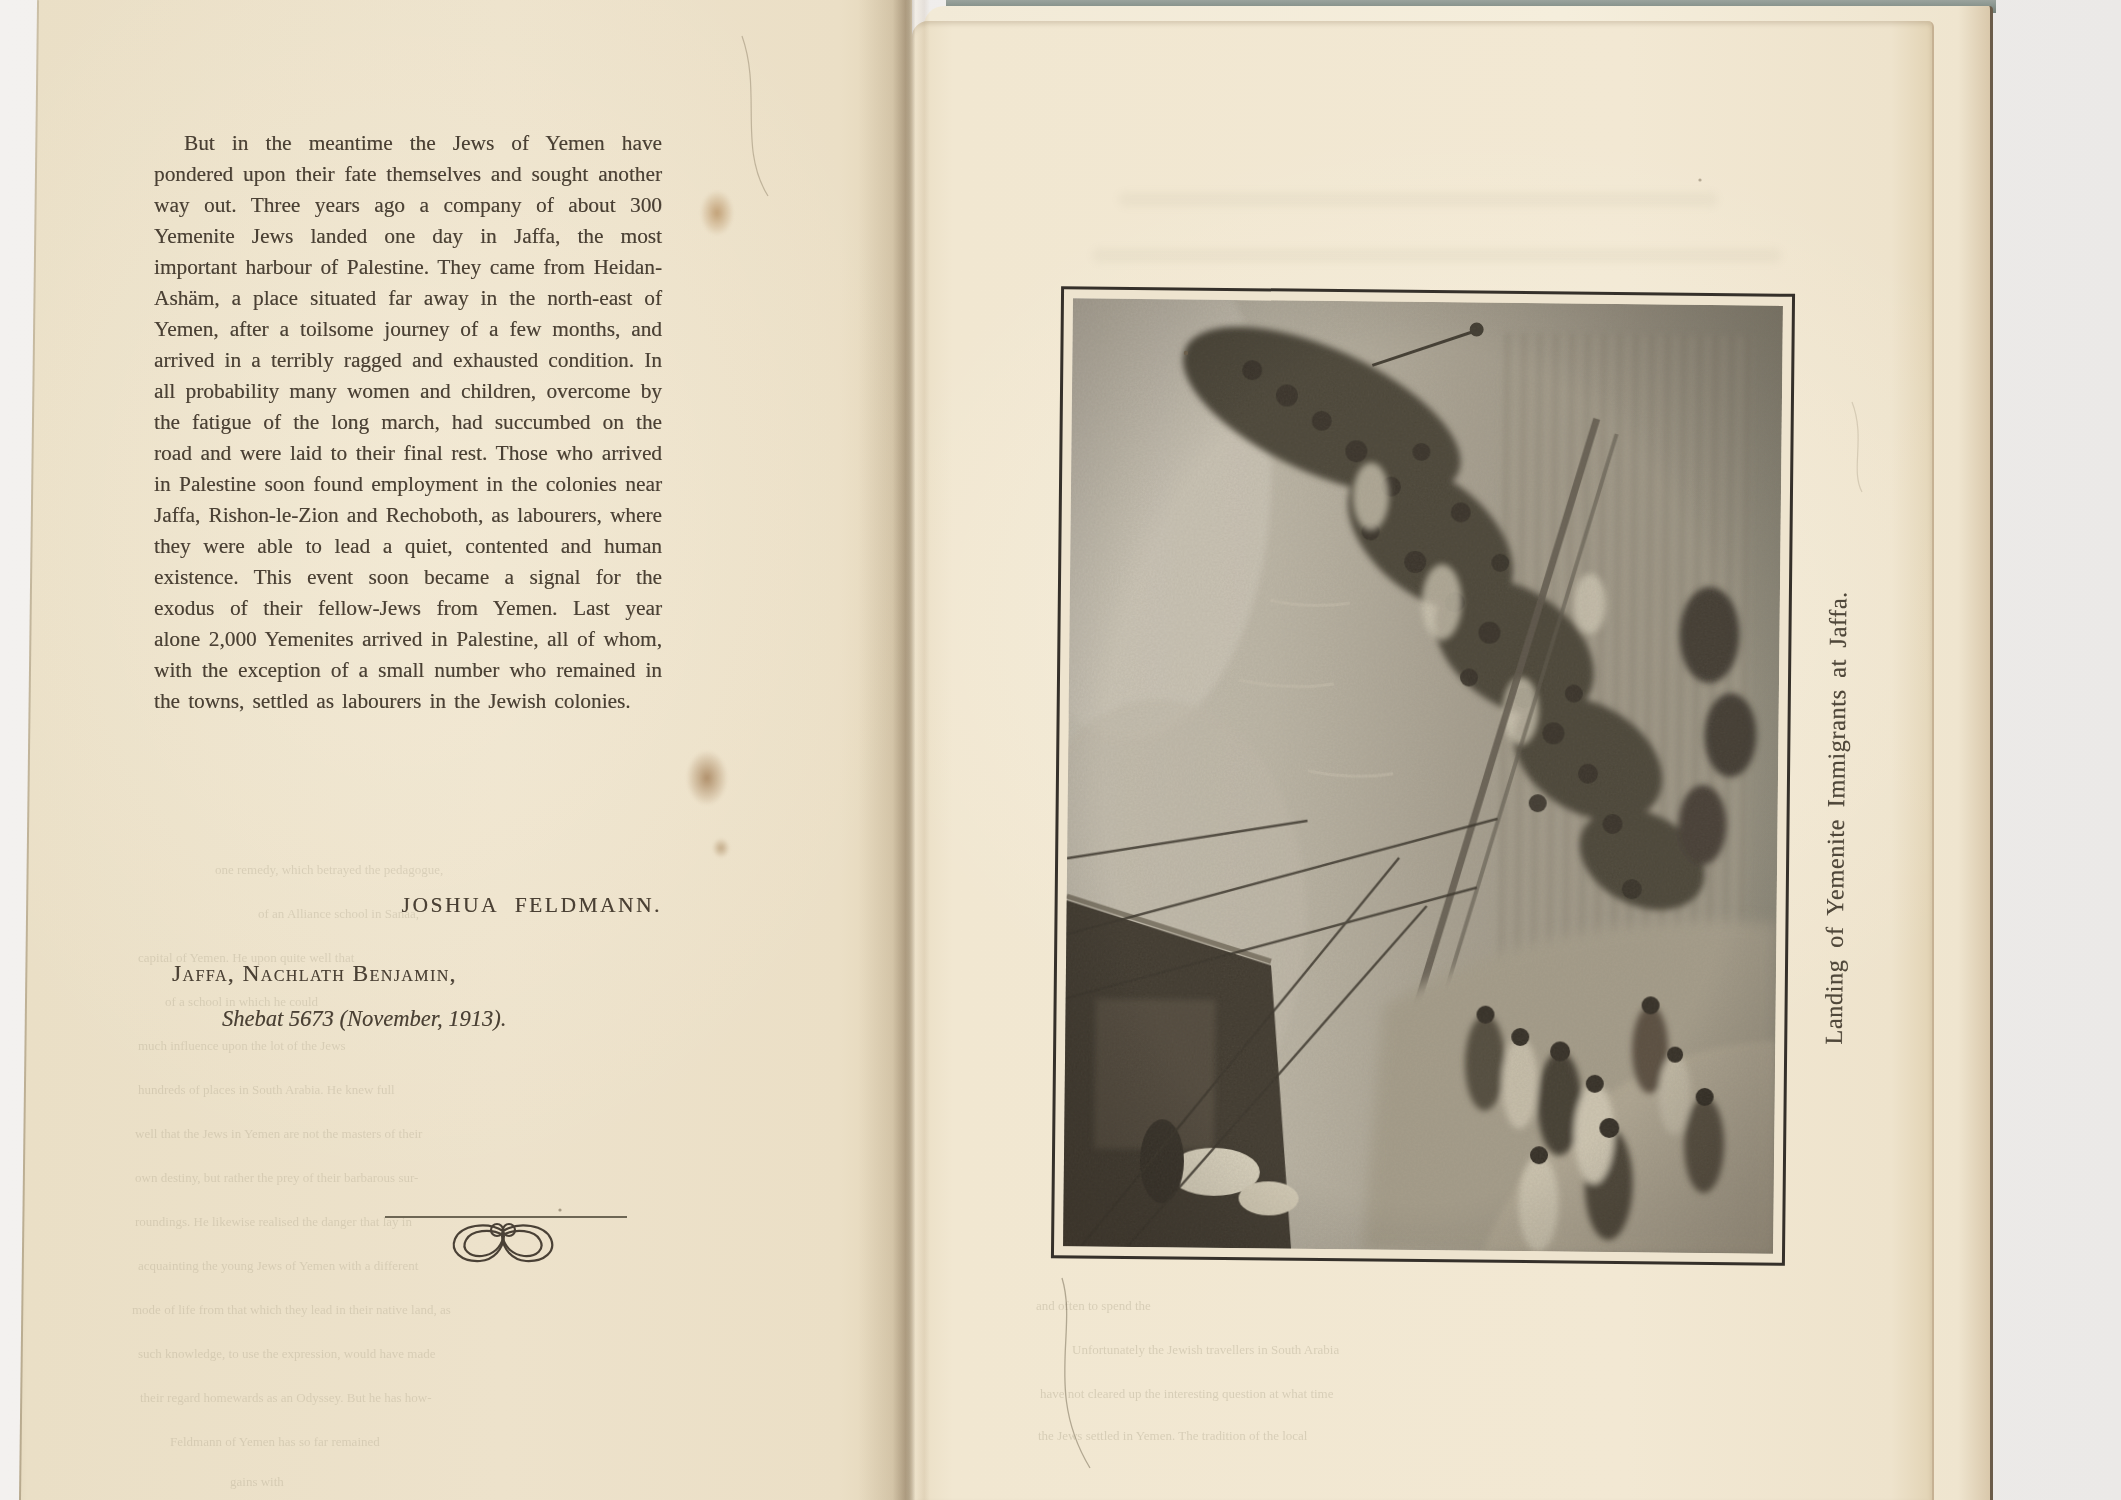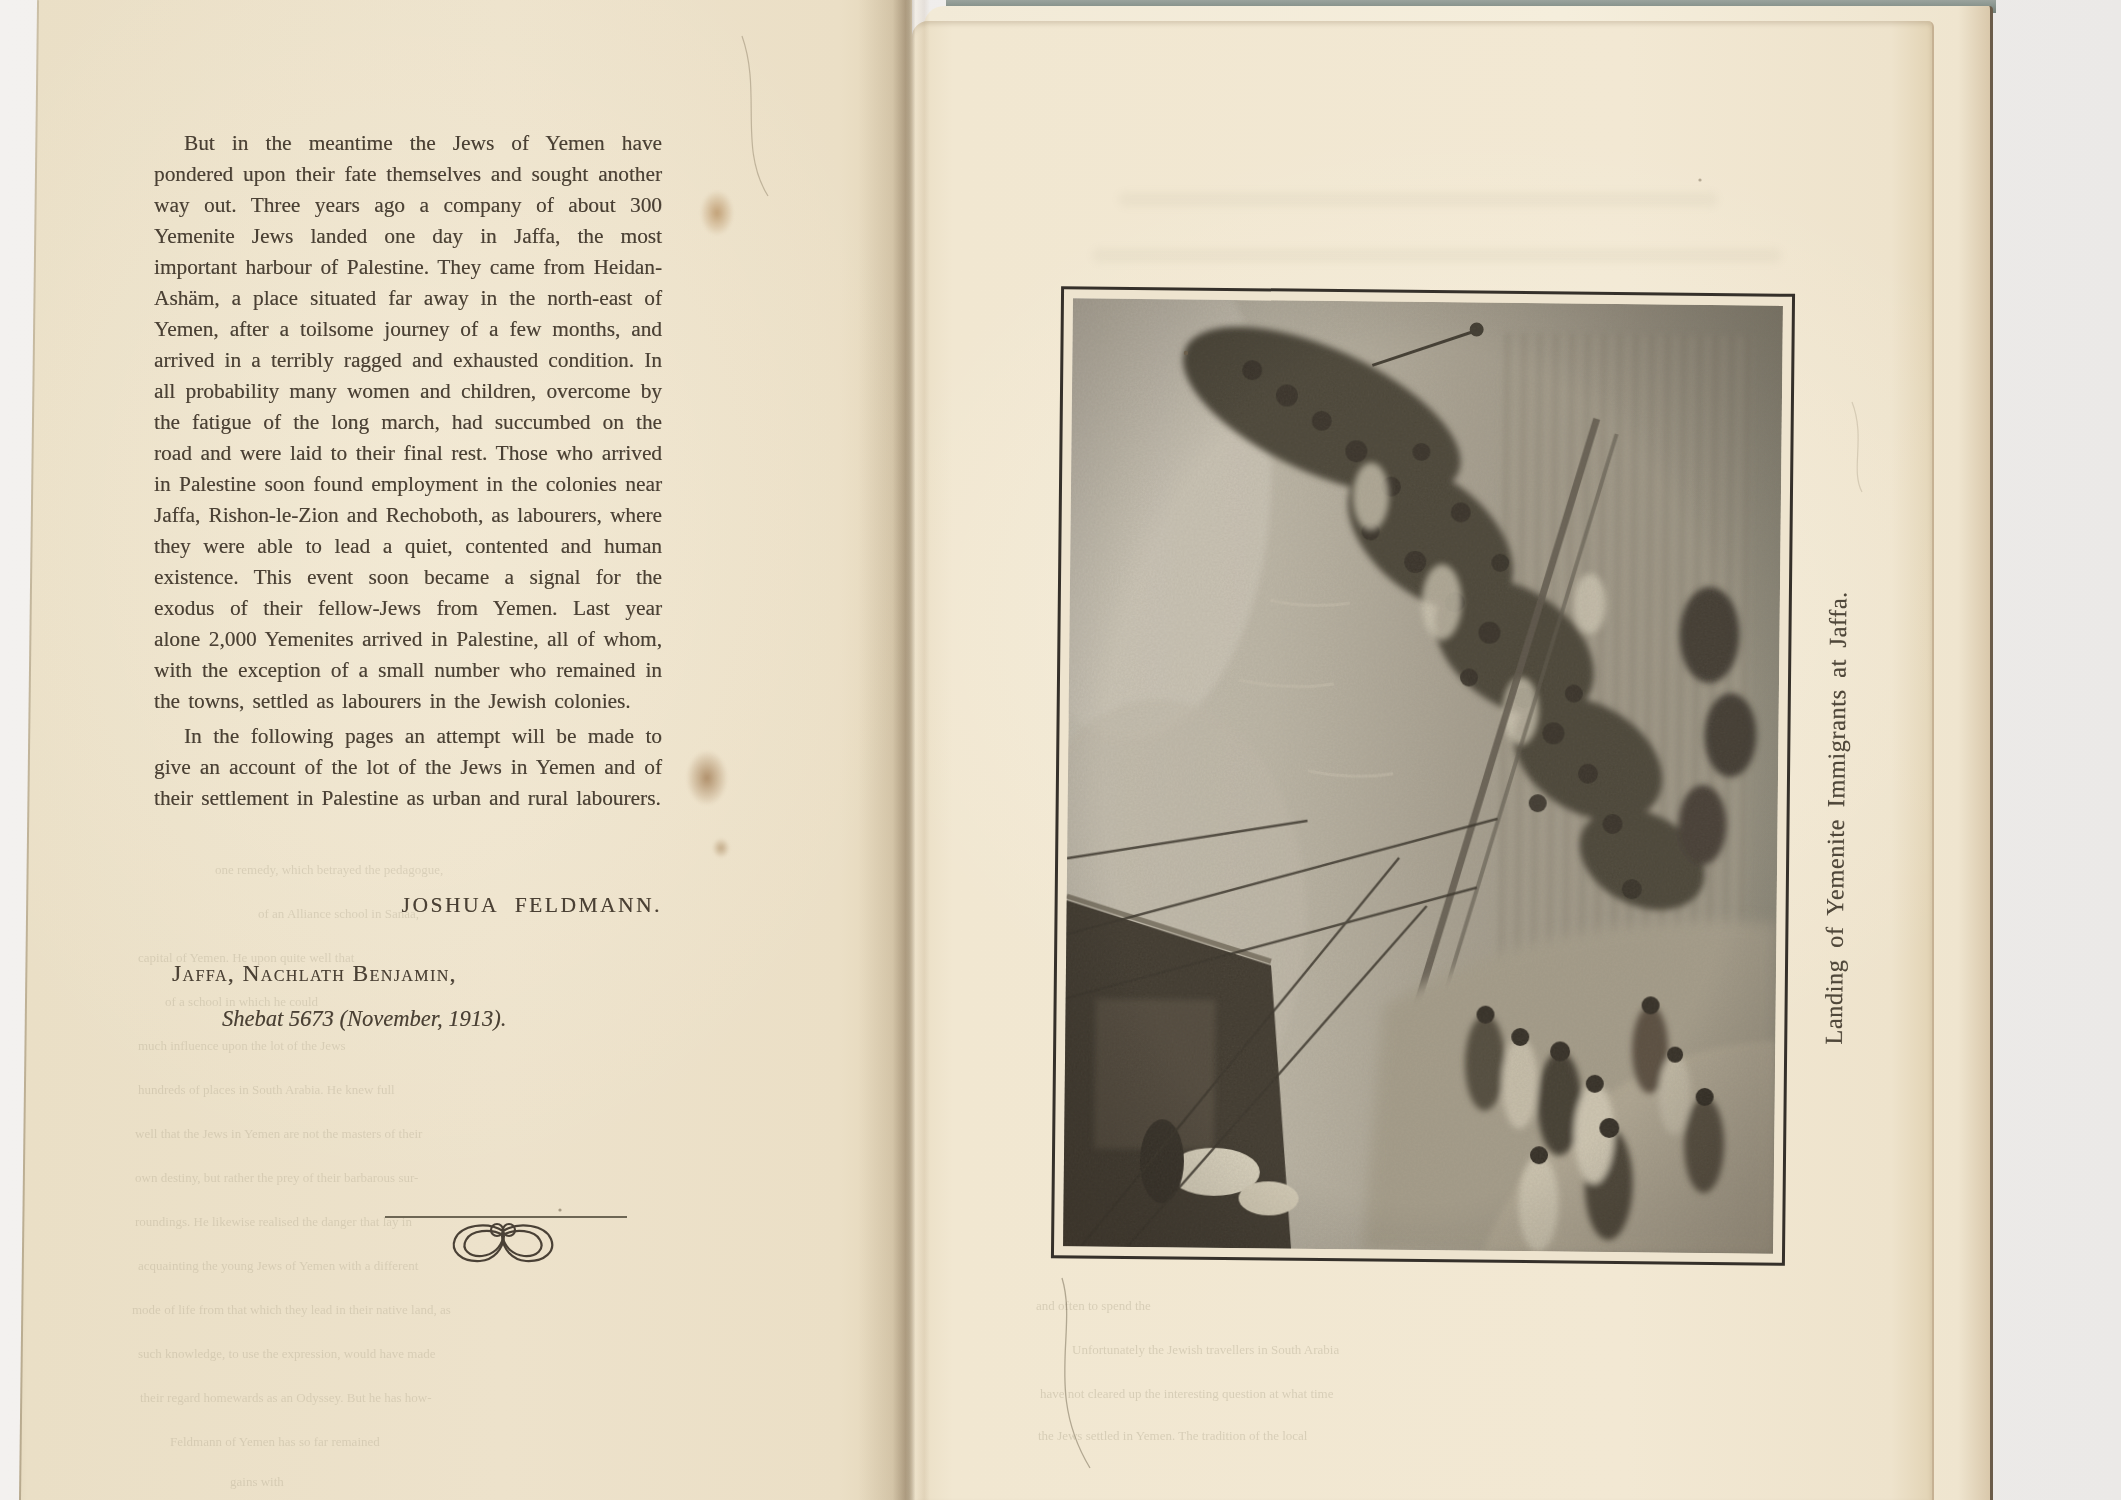--- a/index.html
+++ b/index.html
@@ -83,21 +83,20 @@
 
   <div class="right-page"></div>
 
   <div class="left-page"></div>
   <div class="left-edge-line"></div>
 
   <div class="gutter"></div>
 
   <div class="body-text">
     <p>But in the meantime the Jews of Yemen have pondered upon their fate themselves and sought another way out. Three years ago a company of about 300 Yemenite Jews landed one day in Jaffa, the most important harbour of Palestine. They came from Heidan-Ashäm, a place situated far away in the north-east of Yemen, after a toilsome journey of a few months, and arrived in a terribly ragged and exhausted condition. In all probability many women and children, overcome by the fatigue of the long march, had succumbed on the road and were laid to their final rest. Those who arrived in Palestine soon found employment in the colonies near Jaffa, Rishon-le-Zion and Rechoboth, as labourers, where they were able to lead a quiet, contented and human existence. This event soon became a signal for the exodus of their fellow-Jews from Yemen. Last year alone 2,000 Yemenites arrived in Palestine, all of whom, with the exception of a small number who remained in the towns, settled as labourers in the Jewish colonies.</p>
-    <p>In the following pages an attempt will be made to give an account of the lot of the Jews in Yemen and of their settlement in Palestine as urban and rural labourers.</p>
   </div>
   <div class="signature">JOSHUA FELDMANN.</div>
   <div class="dateline-place">Jaffa, Nachlath Benjamin,</div>
   <div class="dateline-date">Shebat 5673 (November, 1913).</div>
 
   <div class="rule"></div>
   <svg class="ornament" width="112" height="50" viewBox="0 0 112 50">
     <g fill="none" stroke="#4a4136" stroke-width="2.2" stroke-linecap="round">
       <path d="M56,10 C40,0 14,4 8,18 C3,30 14,41 33,40 C47,39 56,28 57,15"></path>
       <path d="M56,14 C44,7 24,9 19,19 C14,28 22,36 35,35 C46,34 54,26 56,17"></path>

